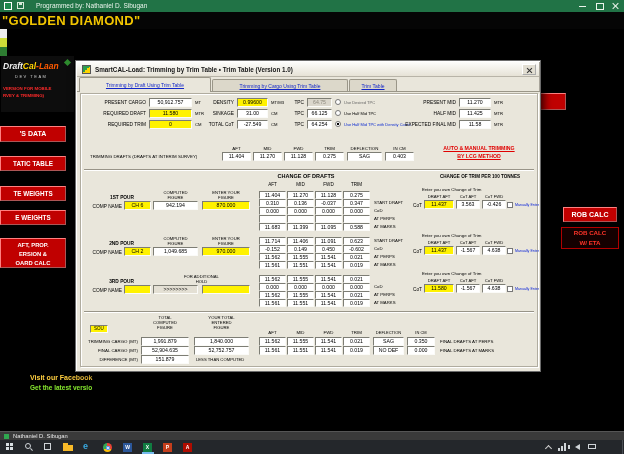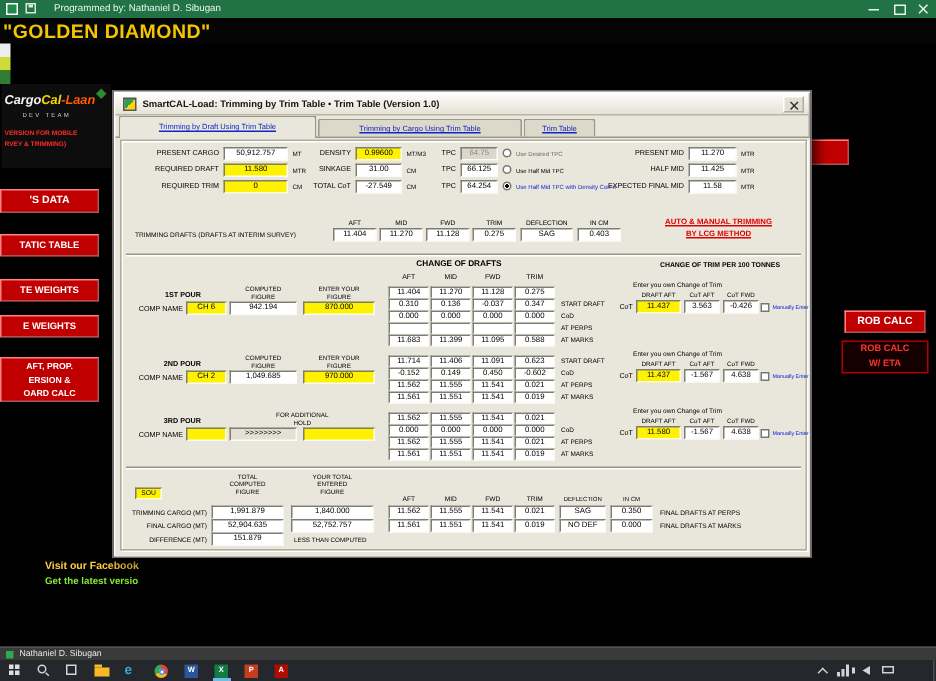--- a/index.html
+++ b/index.html
@@ -149,21 +149,21 @@
 
   <div class="sheetbar">
     <div class="shipname">"GOLDEN DIAMOND"</div>
   </div>
 
   <div class="stripA"></div>
   <div class="stripB"></div>
   <div class="stripC"></div>
   <div class="logo">
     <div class="lg1">
-      <span class="a">Cargo</span><span class="b">Cal</span><span class="c">-Laan</span>
+      <span class="a">Draft</span><span class="b">Cal</span><span class="c">-Laan</span>
     </div>
     <div class="lg2">DEV TEAM</div>
     <div class="lg3">VERSION FOR MOBILE</div>
     <div class="lg4">RVEY &amp; TRIMMING)</div>
     <div class="lgdot"></div>
   </div>
 
   <div class="redbtn rb1">'S DATA</div>
   <div class="redbtn rb2">TATIC TABLE</div>
   <div class="redbtn rb3">TE WEIGHTS</div>

